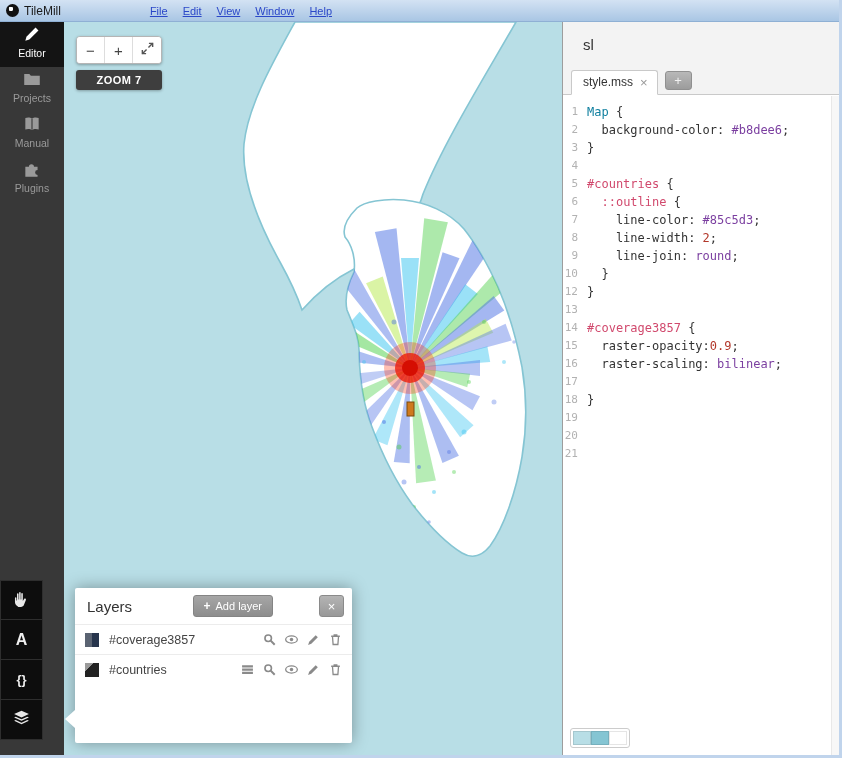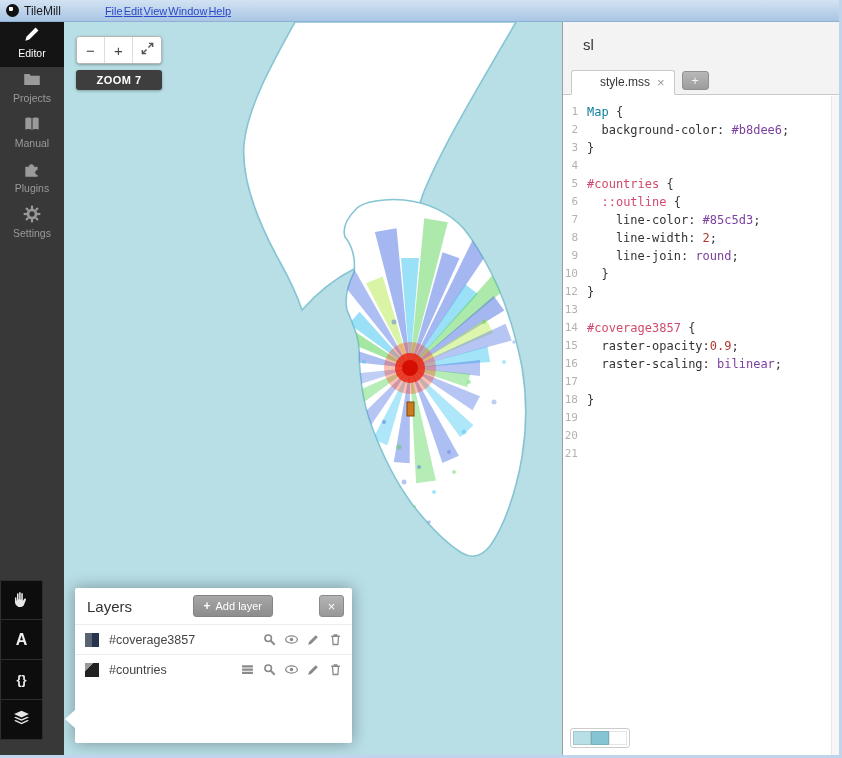--- a/index.html
+++ b/index.html
@@ -3,21 +3,21 @@
 <meta charset="utf-8">
 <style>
   * { box-sizing: border-box; }
   body { margin:0; width:842px; height:758px; font-family:"Liberation Sans",sans-serif; background:#fff; overflow:hidden; }
   .window { width:842px; height:758px; border-right:3px solid #c0d4ec; border-bottom:3px solid #c0d4ec; display:flex; flex-direction:column; overflow:hidden; }
 
   
   .titlebar { height:22px; flex:0 0 22px; background:linear-gradient(#d3e2f3,#a9c6e4); border-bottom:1px solid #8fb0d4; display:flex; align-items:center; padding:0 6px; font-size:12px; }
   .app-icon { width:13px; height:13px; border-radius:50%; background:radial-gradient(circle at 38% 38%, #fff 0 2px, #111 2.5px); margin-right:5px; }
   .app-title { color:#1a1a1a; margin-right:44px; }
-  .menus { display:flex; gap:1px; }
+  .menus { display:flex; gap:15px;margin-left:45px; }
   .menu { color:#2b48c8; text-decoration:underline; font-size:11px; cursor:pointer; }
 
   .main { flex:1; display:flex; min-height:0; }
 
   
   .sidebar { width:64px; flex:0 0 64px; background:#383838; display:flex; flex-direction:column; }
   .nav-item { padding:2px 0 8px; text-align:center; color:#9a9a9a; font-size:10.5px; cursor:pointer; }
   .nav-item .nav-icon { display:block; width:20px; height:20px; margin:0 auto 3px; }
   .nav-item svg { width:20px; height:20px; }
   .nav-item.active { background:#141414; color:#fff; }
@@ -51,21 +51,21 @@
   .thumb-1 { background:linear-gradient(135deg,#9a9a9a 30%, #222 30%); }
   .layer-name { flex:1; }
   .layer-actions { display:flex; gap:9px; align-items:center; }
   .layer-actions .act { width:13px; height:13px; display:inline-flex; cursor:pointer; }
   .layer-actions svg { width:13px; height:13px; }
 
   
   .code-panel { width:277px; flex:0 0 277px; background:#fff; border-left:1px solid #9d9d9d; display:flex; flex-direction:column; position:relative; }
   .cp-header { height:45px; flex:0 0 45px; background:#f3f3f3; display:flex; align-items:center; padding-left:20px; font-size:15px; color:#333; }
   .tabbar { height:28px; flex:0 0 28px; background:#f3f3f3; border-bottom:1px solid #c9c9c9; display:flex; align-items:flex-end; padding-left:8px; gap:7px; }
-  .tab { display:flex; align-items:center; gap:7px; background:#fff; border:1px solid #c9c9c9; border-bottom:1px solid #fff; border-radius:3px 3px 0 0; padding:4px 9px 5px 28px; font-size:12px; color:#333; position:relative; bottom:-1px; cursor:pointer; }
+  .tab { display:flex; align-items:center; gap:7px; background:#fff; border:1px solid #c9c9c9; border-bottom:1px solid #fff; border-radius:3px 3px 0 0; padding:4px 9px 5px 11px; font-size:12px; color:#333; position:relative; bottom:-1px; cursor:pointer; }
   .tab-close { color:#999; font-size:13px; line-height:1; cursor:pointer; }
   .add-tab { width:27px; height:19px; margin-bottom:4px; background:linear-gradient(#b8b8b8,#9c9c9c); border:1px solid #909090; border-radius:3px; color:#f2f2f2; font-size:13px; line-height:1; cursor:pointer; padding:0; }
   .code { flex:1; font-family:"DejaVu Sans Mono",monospace; font-size:12px; line-height:18px; padding-top:8px; overflow:hidden; }
   .cl { display:flex; }
   .ln { width:24px; flex:0 0 24px; text-align:right; padding-right:9px; color:#b2b2b2; font-size:11px; }
   .cc { white-space:pre; color:#333; }
   .tok-pl { color:#333; }
   .tok-kw { color:#0f7f9f; }
   .tok-sel { color:#d1496d; }
   .tok-val { color:#7b3fa0; }
@@ -120,38 +120,20 @@
         </span>
         <span>Manual</span>
       </div>
       <div class="nav-item">
         <span class="nav-icon">
           <svg viewBox="0 0 18 18" fill="currentColor">
               <path d="M3 7h3.2a2.3 2.3 0 1 1 4.6 0H14v3a2.2 2.2 0 1 0 0 4.4V16H3z"></path>
             </svg>
         </span>
         <span>Plugins</span>
-      </div>
-      <div class="nav-item">
-        <span class="nav-icon">
-          <svg viewBox="0 0 18 18" fill="none" stroke="currentColor">
-              <g stroke-width="2">
-                <line x1="9" y1="1.5" x2="9" y2="4.5"></line>
-                <line x1="9" y1="13.5" x2="9" y2="16.5"></line>
-                <line x1="1.5" y1="9" x2="4.5" y2="9"></line>
-                <line x1="13.5" y1="9" x2="16.5" y2="9"></line>
-                <line x1="3.6" y1="3.6" x2="5.7" y2="5.7"></line>
-                <line x1="12.3" y1="12.3" x2="14.4" y2="14.4"></line>
-                <line x1="3.6" y1="14.4" x2="5.7" y2="12.3"></line>
-                <line x1="12.3" y1="5.7" x2="14.4" y2="3.6"></line>
-              </g>
-              <circle cx="9" cy="9" r="3.6" stroke-width="2.4"></circle>
-            </svg>
-        </span>
-        <span>Settings</span>
       </div>
 
       <div class="tools">
         <div class="tool">
           <span>
             <svg viewBox="0 0 16 16">
                 <path fill="#e8e8e8" d="M5.2 15c-1.6-.9-2.7-2.3-2.7-4V7.6c0-.8 1.2-.8 1.2 0v2h.5V4.3c0-.9 1.3-.9 1.3 0v4.5H6V3.2c0-.9 1.3-.9 1.3 0v5.6h.5V4.1c0-.9 1.3-.9 1.3 0v6l1.1-1.6c.6-.9 1.9-.2 1.5.8l-1.6 4c-.4 1.1-1.4 1.8-2.6 1.8H5.2z"></path>
               </svg>
           </span>
         </div>

